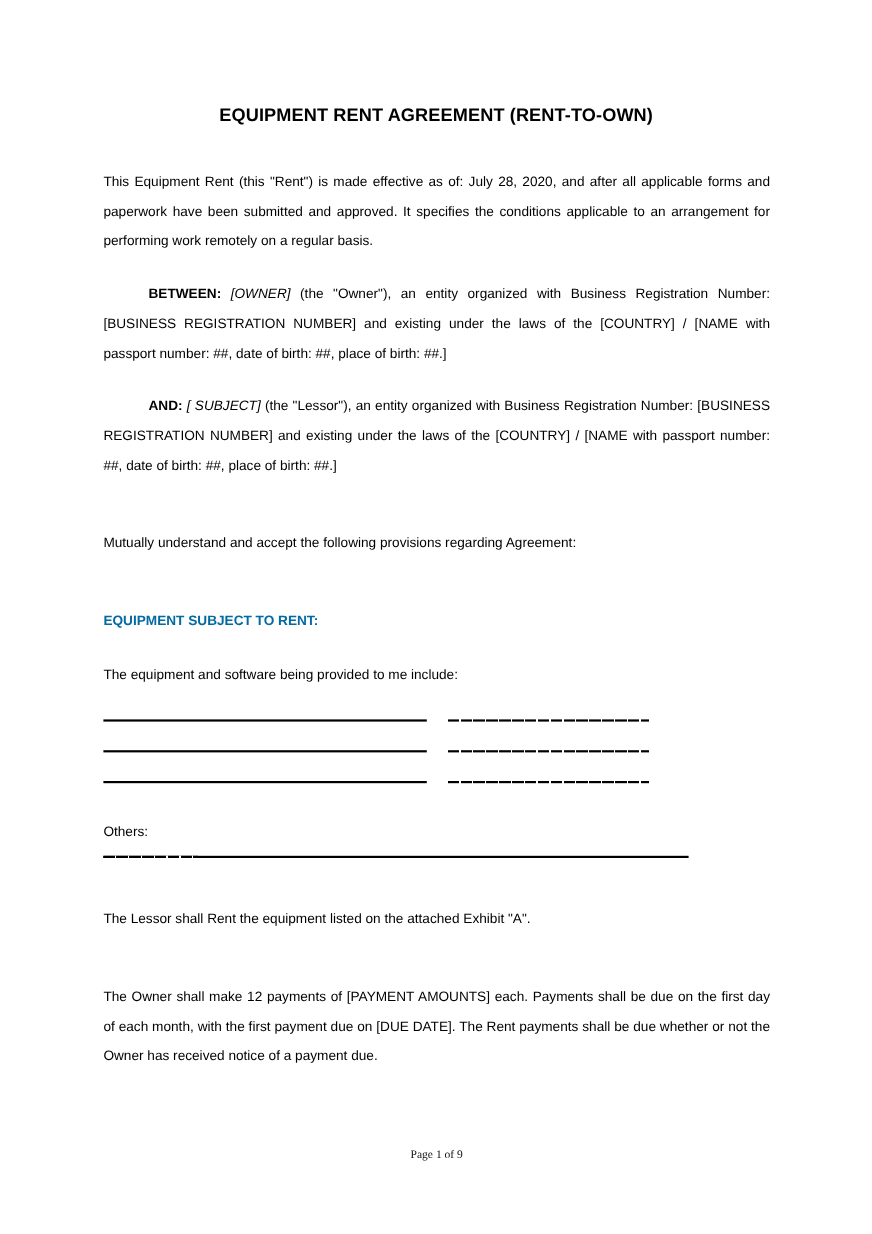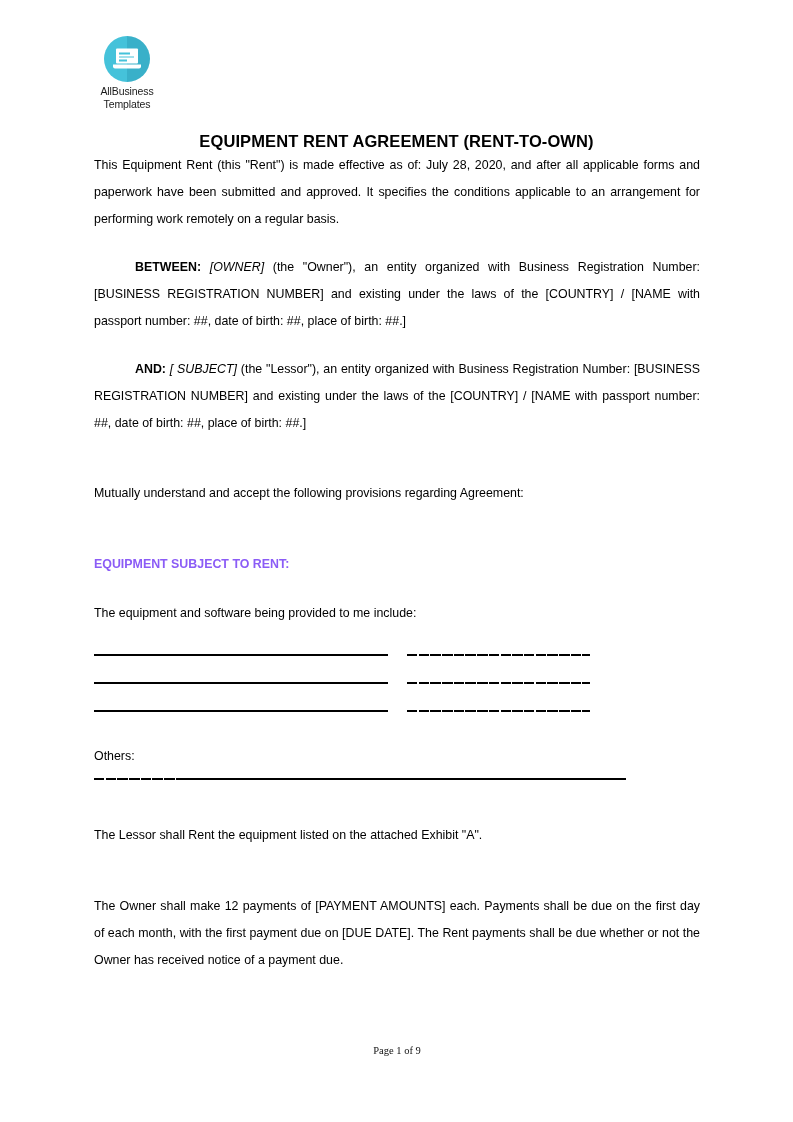--- a/index.html
+++ b/index.html
@@ -94,21 +94,20 @@
     position: absolute;
     left: 94px;
     top: 96px;
     width: 605px;
     text-align: center;
     font-family: "Liberation Sans", sans-serif;
     font-weight: bold;
     font-size: 16.5px;
     letter-spacing: 0.1px;
     color: #000;
-    margin-top: 36px;
   }
 
   
   .content {
     position: absolute;
     left: 94px;
     top: 152px;
     width: 606px;
   }
   p.para {
@@ -127,21 +126,21 @@
     font-size: 12.4px;
     line-height: 27px;
     text-align: left;
     color: #000;
   }
   .heading {
     margin: 0;
     font-size: 12.4px;
     font-weight: bold;
     line-height: 27px;
-    color: #8b5cf6;
+    color: #0369a1;
   }
   .spacer-sm { height: 22px; }
   .spacer-md { height: 30px; }
   .spacer-lg { height: 44px; }
 
   
   .equip-table {
     width: 100%;
     margin-top: 10px;
   }
@@ -220,37 +219,20 @@
     font-size: 10.5px;
     color: #111;
     font-family: Liberation Serif, serif;
   }
 </style>
 </head>
 <body>
 
 <div class="page">
 
-  <div class="logo-block">
-    <div class="logo-circle">
-      <div class="shadow"></div>
-      <div class="logo-laptop">
-        <div class="logo-screen">
-          <div class="bar b1"></div>
-          <div class="bar b2"></div>
-          <div class="bar b3"></div>
-        </div>
-        <div class="logo-base"></div>
-      </div>
-    </div>
-    <div class="logo-text">
-      <div>AllBusiness</div>
-      <div>Templates</div>
-    </div>
-  </div>
 
   <div class="doc-title">EQUIPMENT  RENT AGREEMENT (RENT-TO-OWN)</div>
 
   <div class="content">
 
     <p class="para"><span>This Equipment Rent (this "Rent") is made effective as of:</span> <span>July 28, 2020</span><span>, and after all applicable forms and paperwork have been submitted and approved. It specifies the conditions applicable to an arrangement for performing work remotely on a regular basis.</span></p>
 
     <p class="para"><span class="bold">BETWEEN:</span> <span class="ital">[OWNER]</span> <span>(the "Owner"), an entity organized with Business Registration Number: [BUSINESS REGISTRATION NUMBER] and existing under the laws of the [COUNTRY] / [NAME with passport number: ##, date of birth: ##, place of birth: ##.]</span></p>
 
     <p class="para"><span class="bold">AND:</span> <span class="ital">[ SUBJECT]</span> <span>(the "Lessor"), an entity organized with Business Registration Number: [BUSINESS REGISTRATION NUMBER] and existing under the laws of the [COUNTRY] / [NAME with passport number: ##, date of birth: ##, place of birth: ##.]</span></p>

